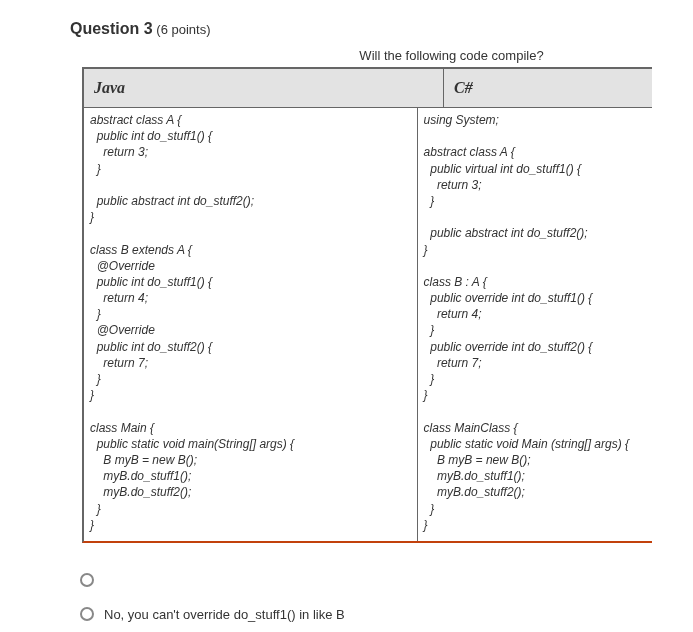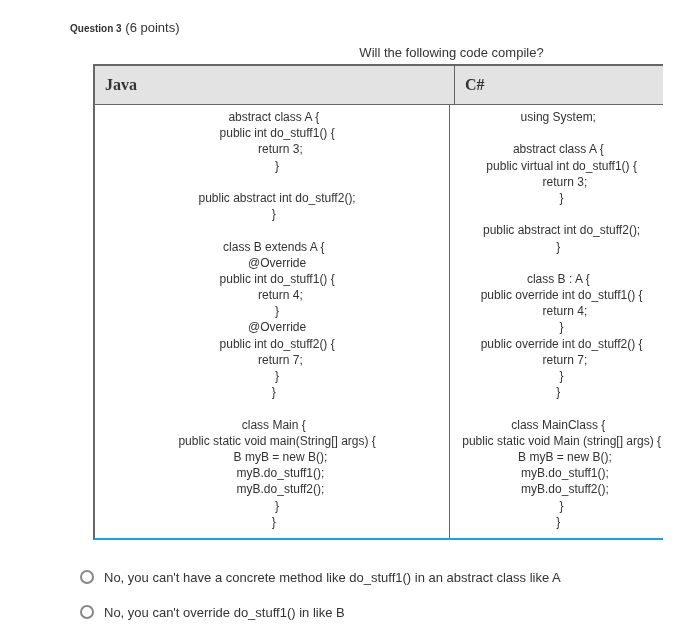--- a/index.html
+++ b/index.html
@@ -5,35 +5,36 @@
   * { box-sizing: border-box; margin: 0; padding: 0; }
   body {
     font-family: Arial, Helvetica, sans-serif;
     font-size: 13px;
     color: #333;
     background: #fff;
     padding: 20px 0 20px 70px;
     width: 693px;
   }
   .qheader { margin-bottom: 10px; }
-  .qheader .qnum { font-weight: bold; font-size: 10px; margin-top: 8px; }
+  .qheader .qnum { font-weight: bold; font-size: 16px; margin-top: 8px; }
   .qheader .pts { font-weight: normal; font-size: 13px; }
   .prompt {
     text-align: center;
     margin: 8px 0 4px 0;
     font-size: 13px;
     position: relative;
     left: 70px;
   }
   .code-grid {
-    margin-left: 23px;
+    margin-left: 12px;
     border-top: 2px solid #666;
     border-left: 2px solid #666;
-    border-bottom: 2px solid #0ea5e9;
+    border-bottom: 2px solid #c2410c;
     width: 570px;
+    font-style: italic;
   }
   .row { display: flex; }
   .cell {
     padding: 6px 8px;
     font-size: 12px;
   }
   .head {
     background: #e3e3e3;
     font-family: "Times New Roman", serif;
     font-size: 16px;
@@ -41,22 +42,21 @@
     padding: 10px 10px;
     border-bottom: 1px solid #666;
   }
   .col1 { width: 360px; border-right: 1px solid #666; }
   .col2 { flex: 1; }
   .code {
     font-family: Arial, Helvetica, sans-serif;
     font-size: 12px;
     white-space: pre;
     line-height: 1.35;
-    padding: 4px 2px 8px 6px;
-    text-align: center;
+    padding: 4px 23px 8px 6px;
   }
   .options {
     margin-top: 30px;
     margin-left: 10px;
   }
   .opt {
     display: flex;
     align-items: center;
     gap: 10px;
     margin-bottom: 20px;
@@ -138,20 +138,19 @@
     myB.do_stuff1();
     myB.do_stuff2();
   }
 }</div>
   </div>
 </div>
 
 <div class="options">
   <div class="opt">
     <span class="radio"></span>
-    <span>No, you can't have a concrete method like do_stuff1() in an abstract class like A</span>
   </div>
   <div class="opt">
     <span class="radio"></span>
     <span>No, you can't override do_stuff1() in like B</span>
   </div>
 
 </div>
 
 </body></html>

